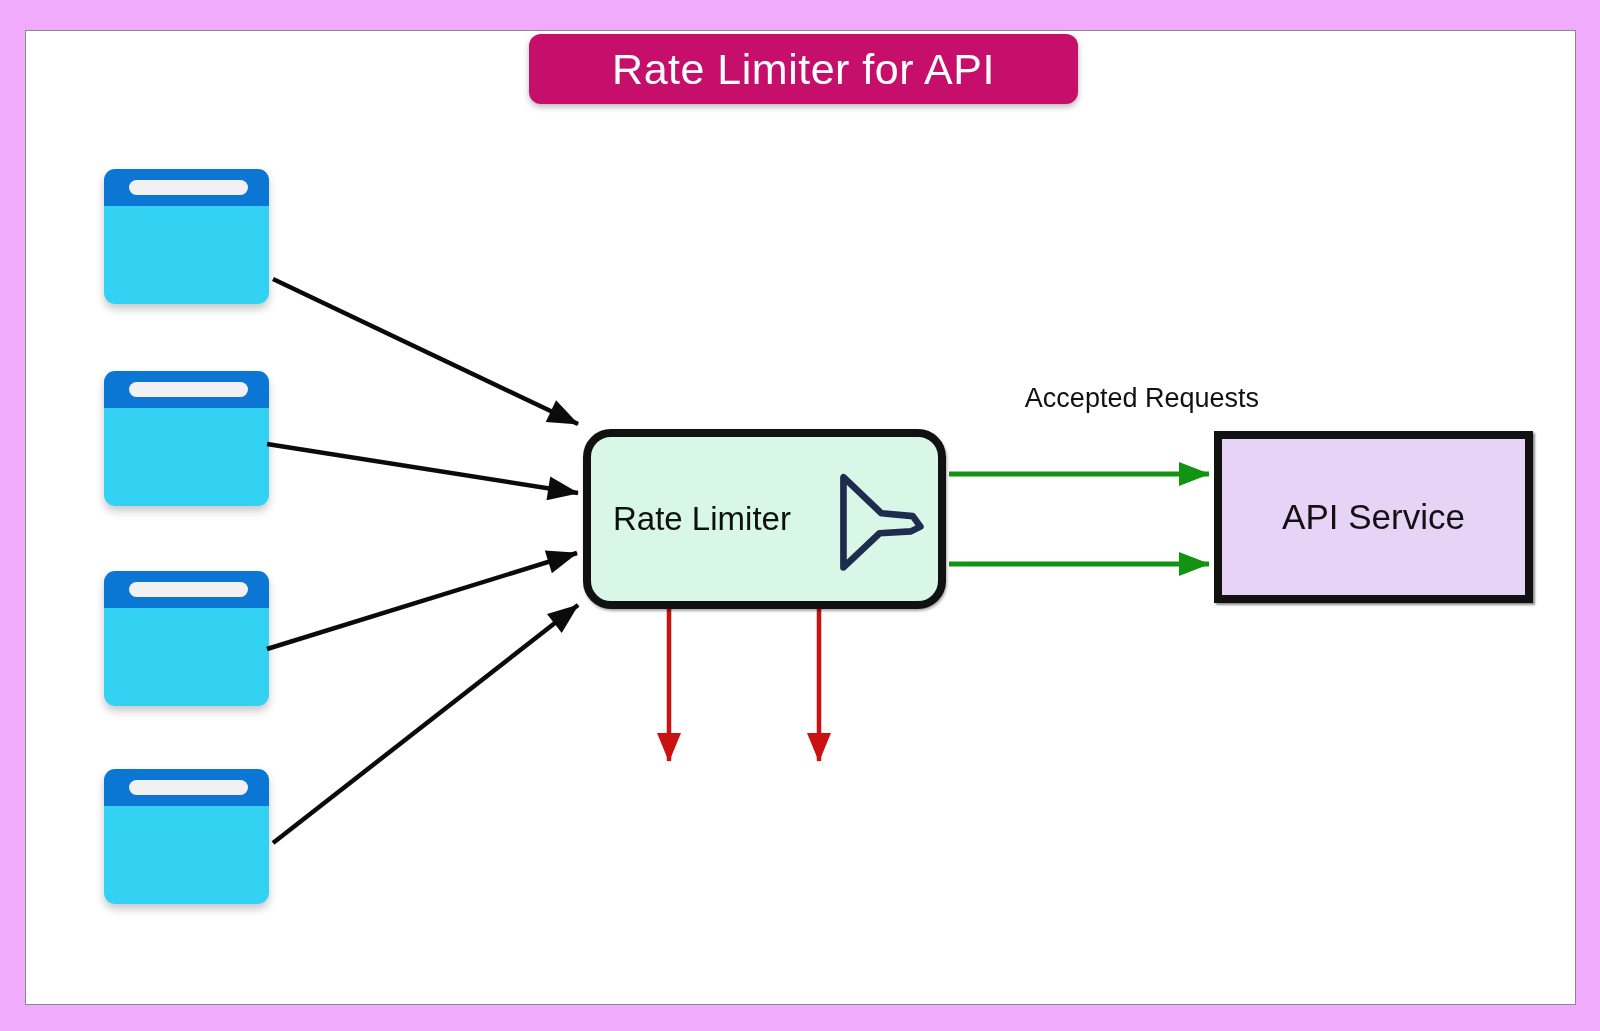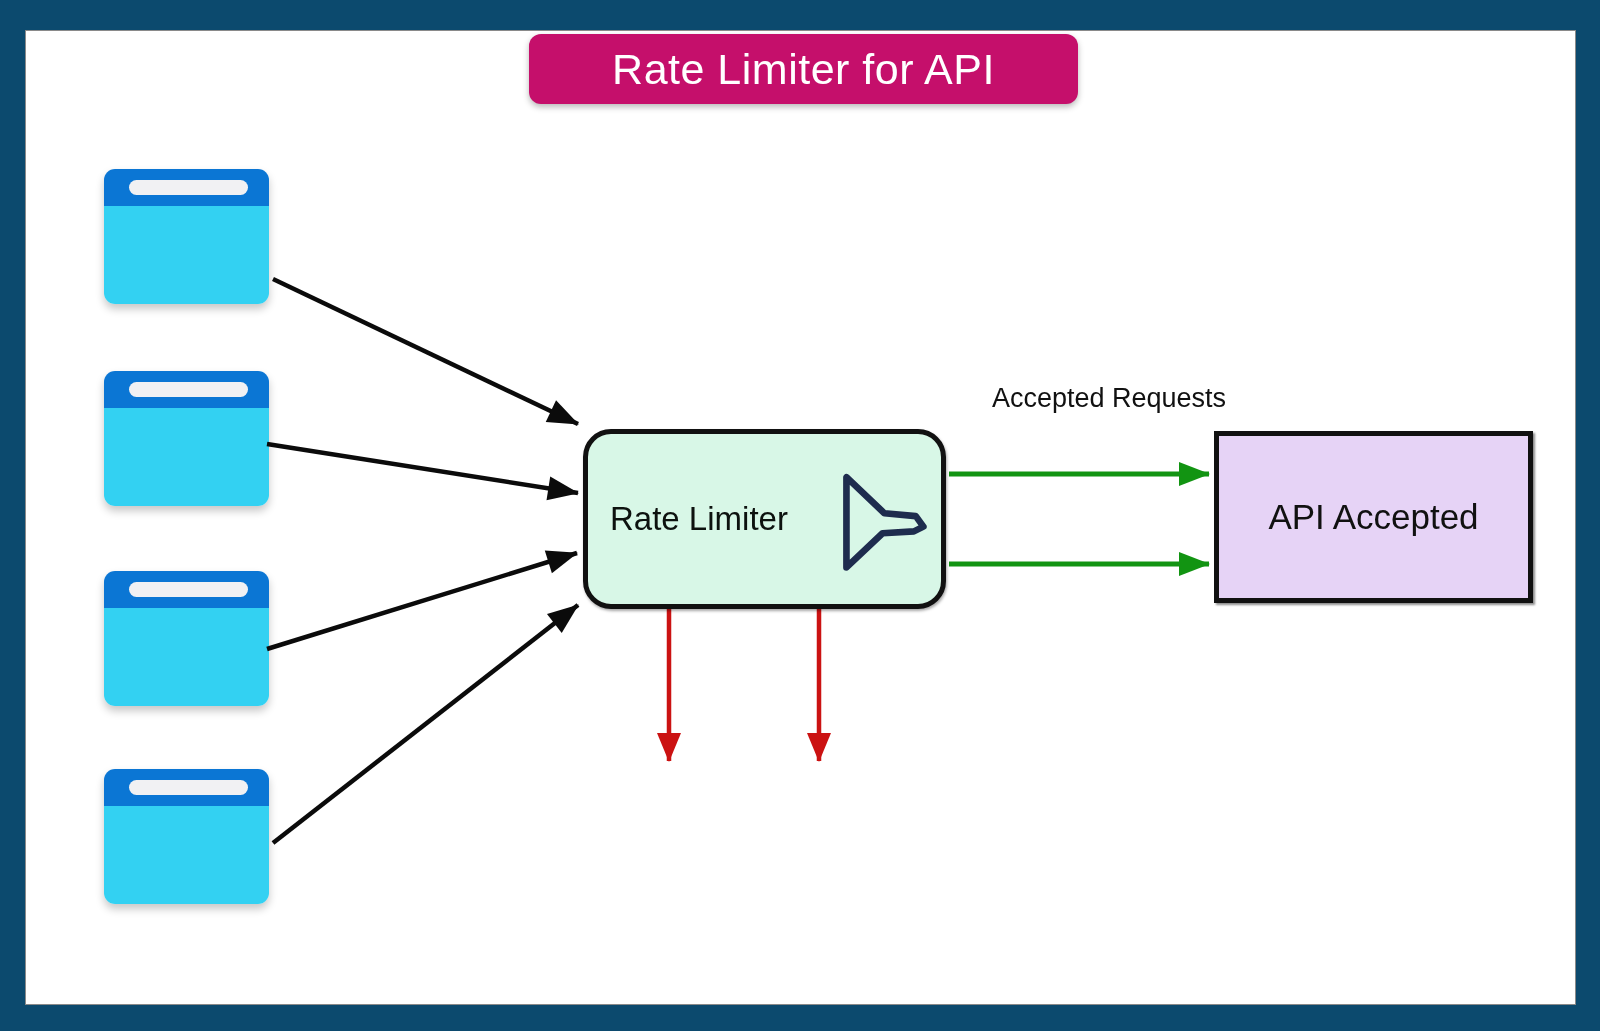--- a/index.html
+++ b/index.html
@@ -1,43 +1,43 @@
 <!DOCTYPE html>
 <html><head>
 <meta charset="utf-8">
 <style>
   html,body{margin:0;padding:0;background:#000;}
   body{font-family:"Liberation Sans", sans-serif; -webkit-font-smoothing:antialiased;}
-  .frame{position:relative;width:1600px;height:1031px;background:#0c4a6e;overflow:hidden;}
+  .frame{position:relative;width:1600px;height:1031px;background:#f0abfc;overflow:hidden;}
   .canvas{position:absolute;left:25px;top:30px;width:1551px;height:975px;background:#fff;border:1px solid #8a8a8a;box-sizing:border-box;}
   
   .abs{position:absolute;}
 
   .title-box{left:503px;top:3px;width:549px;height:70px;border-radius:12px;
     display:flex;align-items:center;justify-content:center;
     box-shadow:0 3px 6px rgba(0,0,0,0.28);}
   .title-box span{font-size:43px;font-weight:500;letter-spacing:0.5px;}
 
   .client{left:78px;width:165px;height:135px;border-radius:11px;overflow:hidden;
     box-shadow:0 5px 8px rgba(0,0,0,0.22);}
   .client-header{position:absolute;left:0;top:0;right:0;height:37px;}
   .client-addressbar{position:absolute;left:25px;top:11px;width:119px;height:15px;border-radius:8px;}
   .client-body{position:absolute;left:0;top:37px;right:0;bottom:0;}
 
-  .node{box-sizing:border-box;border:5px solid #000000;display:flex;align-items:center;}
+  .node{box-sizing:border-box;border:8px solid #000000;display:flex;align-items:center;}
   .rate-limiter{left:557px;top:398px;width:363px;height:180px;border-radius:28px;
     box-shadow:1px 2px 3px rgba(0,0,0,0.35);}
   .rl-label{font-size:33px;color:#0d120f;padding-left:22px;white-space:nowrap;}
   .funnel-wrap{position:absolute;right:8px;top:50%;transform:translateY(-50%);width:118px;height:114px;}
 
   .api-service{left:1188px;top:400px;width:319px;height:172px;justify-content:center;
     box-shadow:2px 2px 2px rgba(0,0,0,0.45);}
   .api-label{font-size:35px;color:#111;}
 
-  .flow-label{font-size:27px;color:#111;text-align:center;width:300px;}
+  .flow-label{font-size:27px;color:#111;text-align:right;width:300px;}
   .accepted-label{left:933px;top:352px;}
   .dropped-label{left:595px;top:762px;}
 
   .edges{left:0;top:0;width:1551px;height:975px;pointer-events:none;}
 </style>
 </head>
 <body>
 
 <div class="frame">
   <div class="canvas">
@@ -99,19 +99,19 @@
     <div class="abs node rate-limiter" style="background: rgb(216, 247, 231); border-color: rgb(17, 17, 17);">
       <span class="rl-label">Rate Limiter</span>
       <div class="funnel-wrap">
         <svg width="118" height="114" viewBox="0 0 120 120">
           <path d="M 31 16 L 31 111 L 69 75 L 102 73 L 112 68 L 104 57 L 71 54 Z" fill="none" stroke-width="7" stroke-linejoin="round" stroke-linecap="round" stroke="#1E2C4E"></path>
         </svg>
       </div>
     </div>
 
     <div class="abs node api-service" style="background: rgb(230, 211, 246); border-color: rgb(17, 17, 17);">
-      <span class="api-label">API Accepted</span>
+      <span class="api-label">API Service</span>
     </div>
 
     <div class="abs flow-label accepted-label">Accepted Requests</div>
 
   </div>
 </div>
 
 </body></html>

